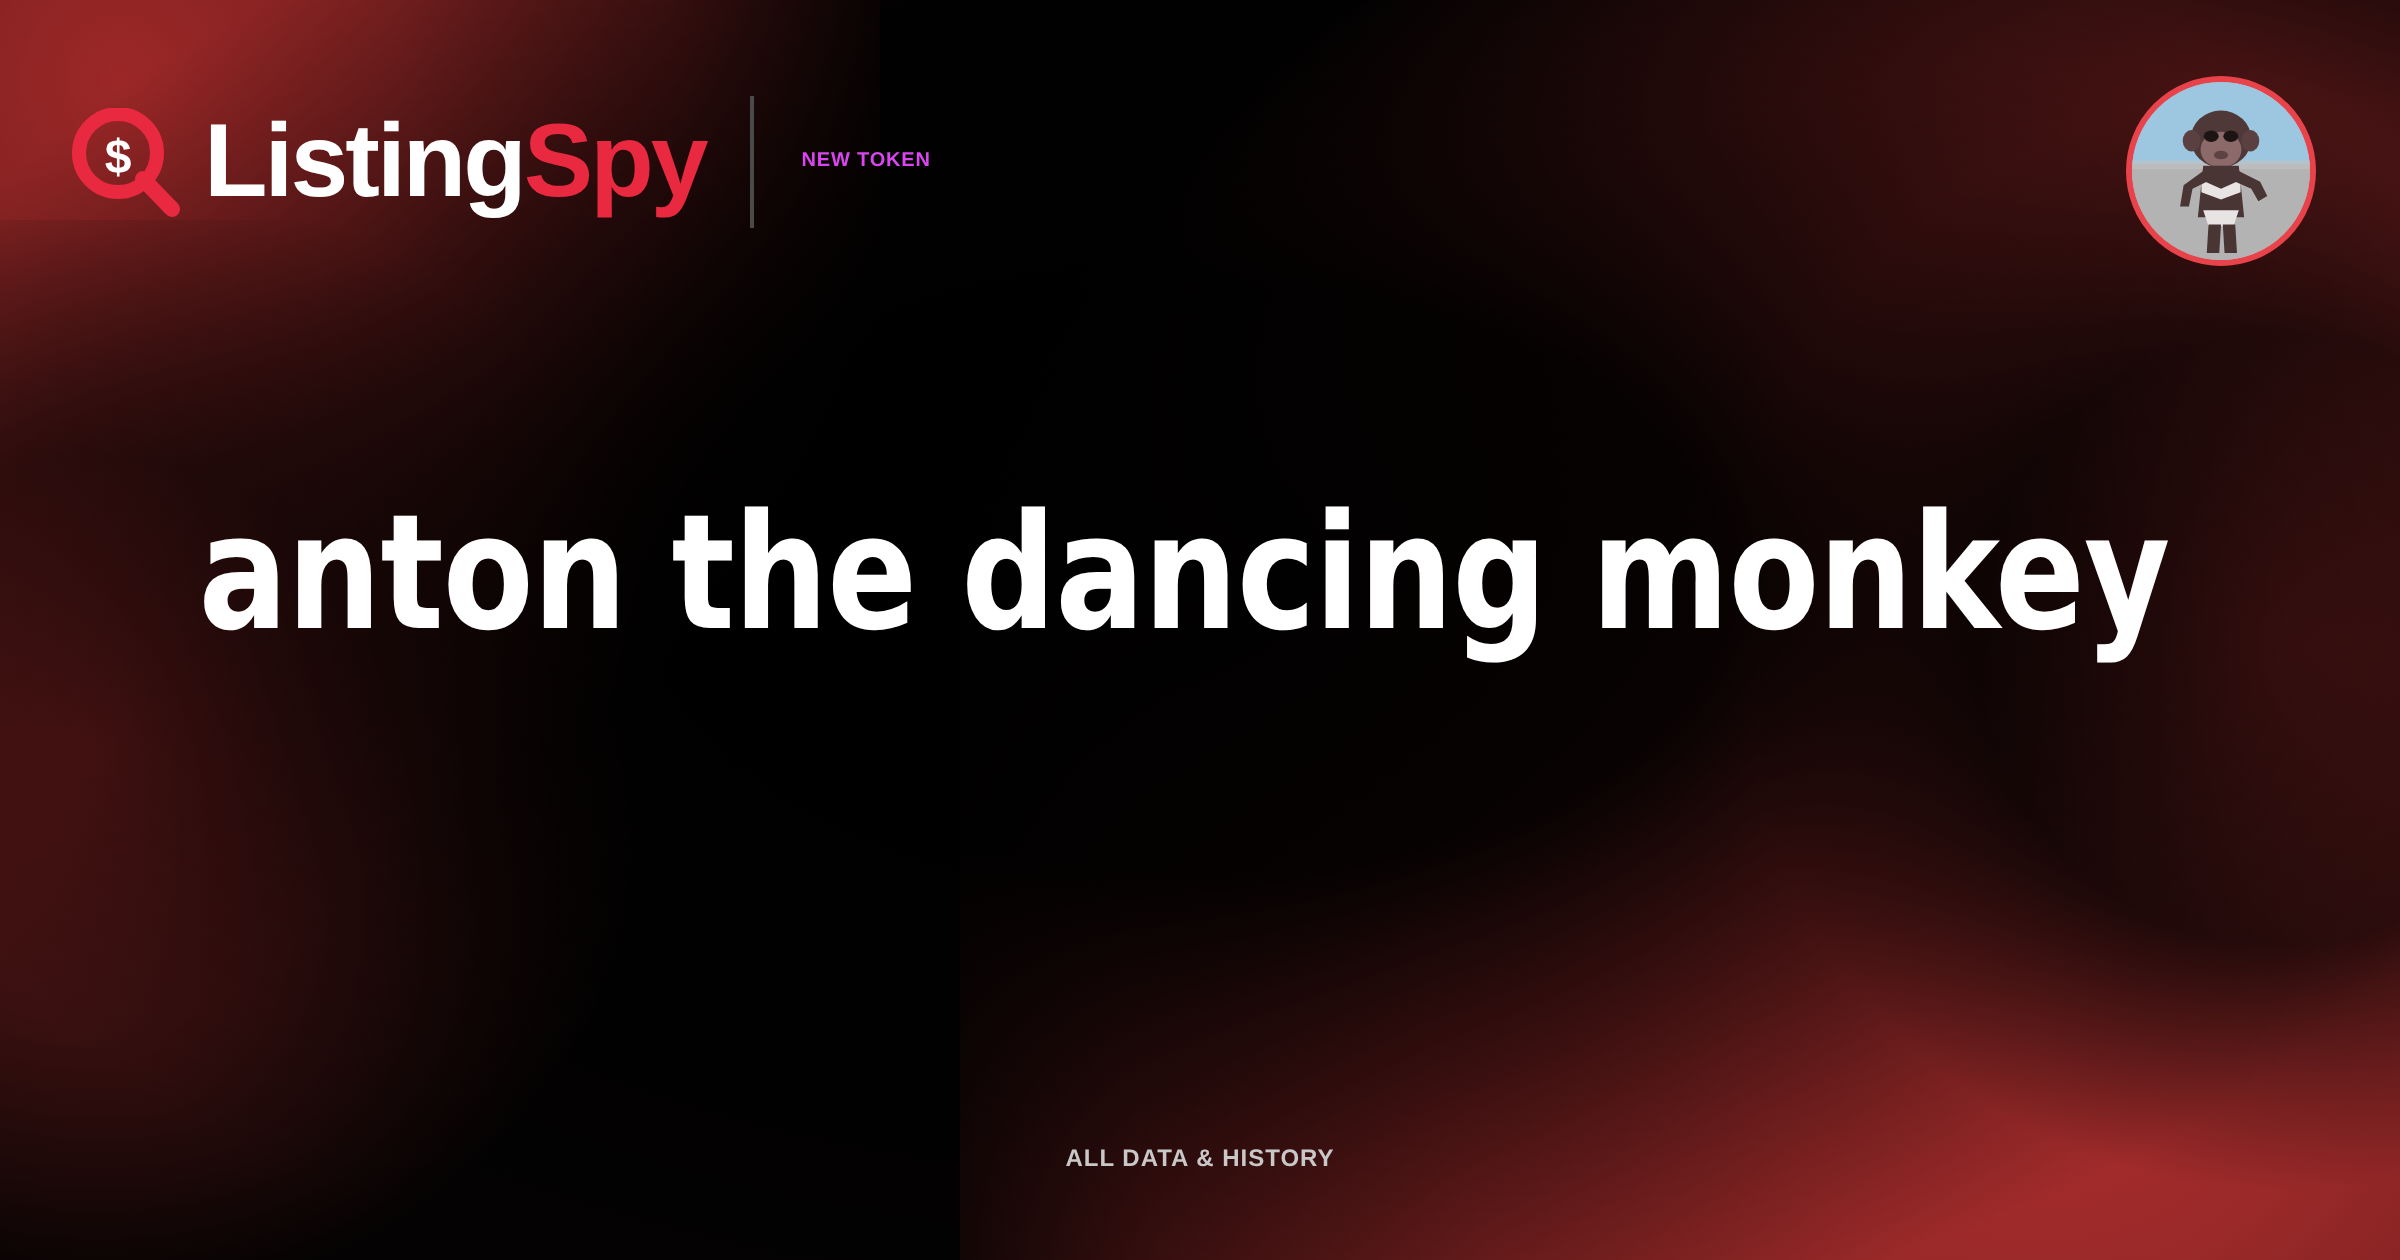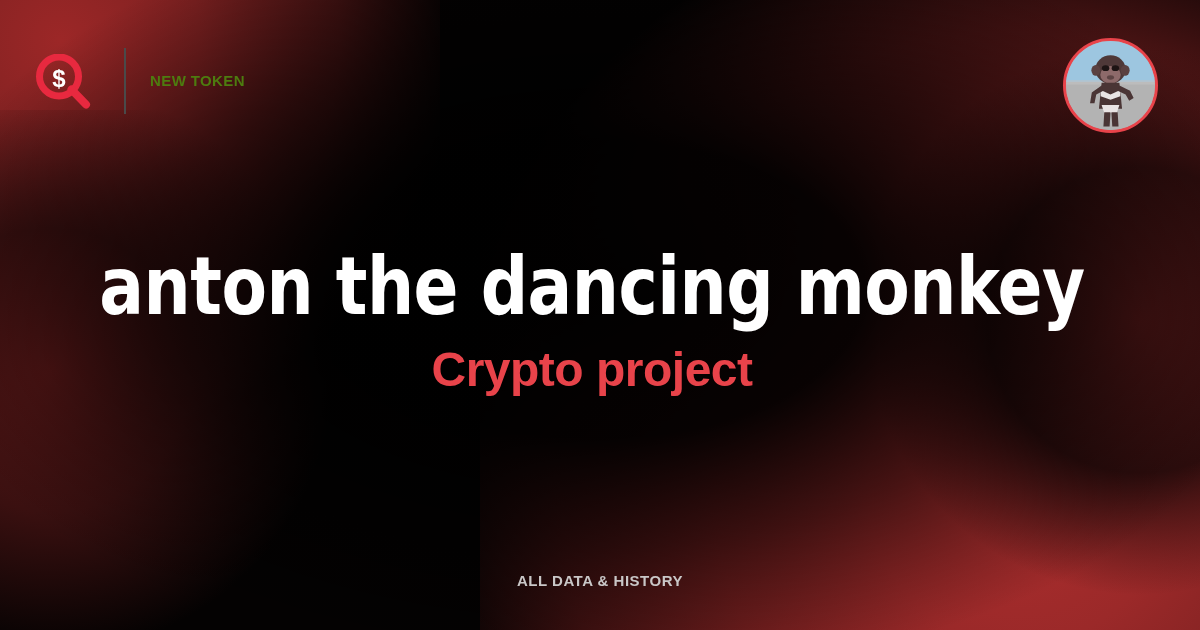--- a/index.html
+++ b/index.html
@@ -91,22 +91,22 @@
   .wm-spy { color: #e8293f; }
 
   #header-divider {
     width: 2px;
     height: 66px;
     background: #4a4a4a;
     margin: 0 24px 0 22px;
     flex: 0 0 auto;
   }
   #tagline {
-    color: #4d7c0f;
-    font-size: 15px;
+    color: #d946ef;
+    font-size: 10px;
     font-weight: 700;
     letter-spacing: 0.4px;
     line-height: 1.55;
     text-transform: uppercase;
     white-space: nowrap;
   }
 
   
   #avatar {
     position: absolute;
@@ -154,21 +154,21 @@
   }
 
   
   #footer-note {
     position: absolute;
     left: 0;
     right: 0;
     top: 572px;
     text-align: center;
     color: #c9c7c7;
-    font-size: 15px;
+    font-size: 12px;
     font-weight: 700;
     letter-spacing: 0.5px;
     z-index: 4;
   }
 </style>
 </head>
 <body>
 
 <div id="banner">
 
@@ -179,20 +179,23 @@
   <div id="vignette"></div>
 
   <div id="header">
 
     <svg id="logo-mark" viewBox="0 0 56 56" aria-hidden="true">
       <circle cx="23" cy="22.5" r="19.5" fill="none" stroke="#e8293f" stroke-width="7"></circle>
       <line x1="35.5" y1="35.5" x2="50" y2="50.5" stroke="#e8293f" stroke-width="8" stroke-linecap="round"></line>
       <text x="23" y="32.5" text-anchor="middle" font-family="'Liberation Sans', sans-serif" font-size="24" font-weight="700" fill="#ffffff">$</text>
     </svg>
 
+    <div id="logo-wordmark">
+      <span class="wm-listing">Listing</span><span class="wm-spy">Spy</span>
+    </div>
 
     <div id="header-divider"></div>
 
     <div id="tagline">
       <div>NEW TOKEN</div>
     </div>
 
   </div>
 
   <div id="avatar">
@@ -218,18 +221,17 @@
       <path d="M40 50 L29 58 L27 70 L32 70 L34 60 L42 56 Z" fill="#4a3535"></path>
       <path d="M60 50 L72 56 L76 64 L71 67 L67 60 L58 56 Z" fill="#4a3535"></path>
 
       <path d="M43 80 L50 80 L49 96 L42 96 Z" fill="#4a3535"></path>
       <path d="M51 80 L58 80 L59 96 L52 96 Z" fill="#4a3535"></path>
     </svg>
   </div>
 
   <div id="hero">
     <h1 id="hero-title">anton the dancing monkey</h1>
-    <div id="hero-subtitle">Crypto project</div>
   </div>
 
   <div id="footer-note">ALL DATA &amp; HISTORY</div>
 
 </div>
 
 </body></html>

